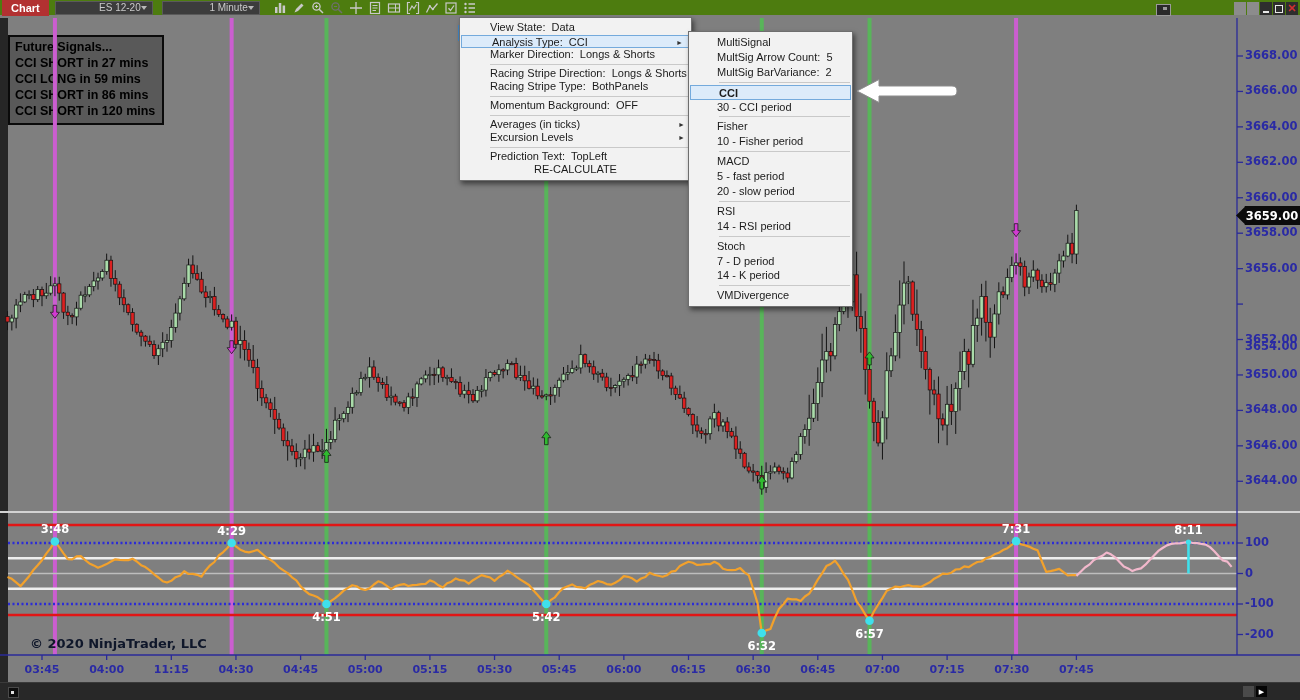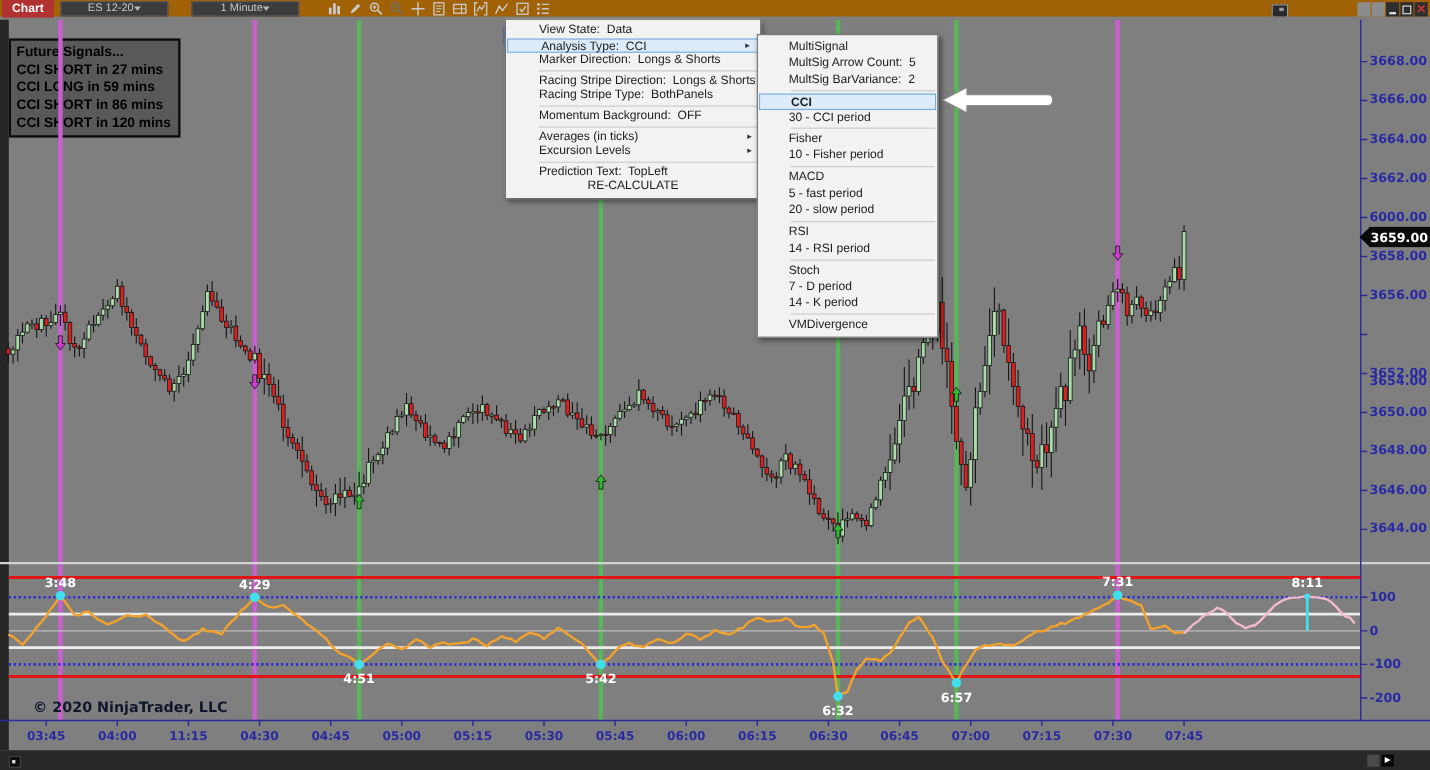--- a/index.html
+++ b/index.html
@@ -1,25 +1,25 @@
 <!DOCTYPE html>
 <html><head>
 <meta charset="utf-8">
 <style>
   html,body{margin:0;padding:0;background:#555;}
   #app{position:relative;width:1300px;height:700px;background:#7f7f7f;overflow:hidden;
        font-family:"Liberation Sans",sans-serif;}
   
-  .toolbar{position:absolute;top:0;left:0;width:1300px;height:15px;background:#a16207;
+  .toolbar{position:absolute;top:0;left:0;width:1300px;height:15px;background:#4d7c0f;
            display:flex;align-items:center;z-index:30;}
   .chart-tab{background:#b23131;color:#fff;font-weight:bold;font-size:11px;height:16px;
              line-height:16px;padding:0 9px;margin:1px 6px 1px 2px;}
   .dd{background:#3c3c3c;border:1px solid #5a5a5a;color:#c9c9c9;font-size:10px;height:12px;
-      line-height:12px;width:86px;padding:0 5px;display:flex;justify-content:center;
-      align-items:center;margin-right:21px;}
+      line-height:12px;width:86px;padding:0 5px;display:flex;justify-content:flex-end;
+      align-items:center;margin-right:9px;}
   .caret{width:0;height:0;border-left:3.5px solid transparent;border-right:3.5px solid transparent;
          border-top:4px solid #b8b8b8;}
   .icons{display:flex;gap:5px;margin-left:4px;}
   .icon{width:14px;height:14px;display:flex;align-items:center;justify-content:center;}
   .cycforc{position:absolute;left:458px;top:1px;border:1px solid #3f87c9;color:#fff;
            font-weight:bold;font-size:11px;height:14px;line-height:14px;padding:0 19px;
            background:#12151a;margin-top:24px;}
   .monitor{position:absolute;left:1156px;top:4px;width:13px;height:10px;border:1px solid #9a9a9a;
            background:#2a2a2a;}
   .monitor span{display:block;width:4px;height:3px;background:#9a9a9a;margin:2px 0 0 6px;}
@@ -780,21 +780,21 @@
         <div class="time-label" style="left: 731.15px; top: 645px;">06:30</div>
         <div class="time-label" style="left: 795.8px; top: 645px;">06:45</div>
         <div class="time-label" style="left: 860.45px; top: 645px;">07:00</div>
         <div class="time-label" style="left: 925.1px; top: 645px;">07:15</div>
         <div class="time-label" style="left: 989.75px; top: 645px;">07:30</div>
         <div class="time-label" style="left: 1054.4px; top: 645px;">07:45</div>
         <div class="price-label" style="left: 1245px; top: 30px;">3668.00</div>
         <div class="price-label" style="left: 1245px; top: 65.44px;">3666.00</div>
         <div class="price-label" style="left: 1245px; top: 100.88px;">3664.00</div>
         <div class="price-label" style="left: 1245px; top: 136.32px;">3662.00</div>
-        <div class="price-label" style="left: 1245px; top: 171.76px;">6000.00</div>
+        <div class="price-label" style="left: 1245px; top: 171.76px;">3660.00</div>
         <div class="price-label" style="left: 1245px; top: 207.2px;">3658.00</div>
         <div class="price-label" style="left: 1245px; top: 242.64px;">3656.00</div>
         <div class="price-label" style="left: 1245px; top: 278.08px; margin-top: 43px;">3654.00</div>
         <div class="price-label" style="left: 1245px; top: 313.52px;">3652.00</div>
         <div class="price-label" style="left: 1245px; top: 348.96px;">3650.00</div>
         <div class="price-label" style="left: 1245px; top: 384.4px;">3648.00</div>
         <div class="price-label" style="left: 1245px; top: 419.84px;">3646.00</div>
         <div class="price-label" style="left: 1245px; top: 455.28px;">3644.00</div>
         <div class="cci-label" style="left: 1245px; top: 517px;">100</div>
         <div class="cci-label" style="left: 1245px; top: 547.5px;">0</div>

